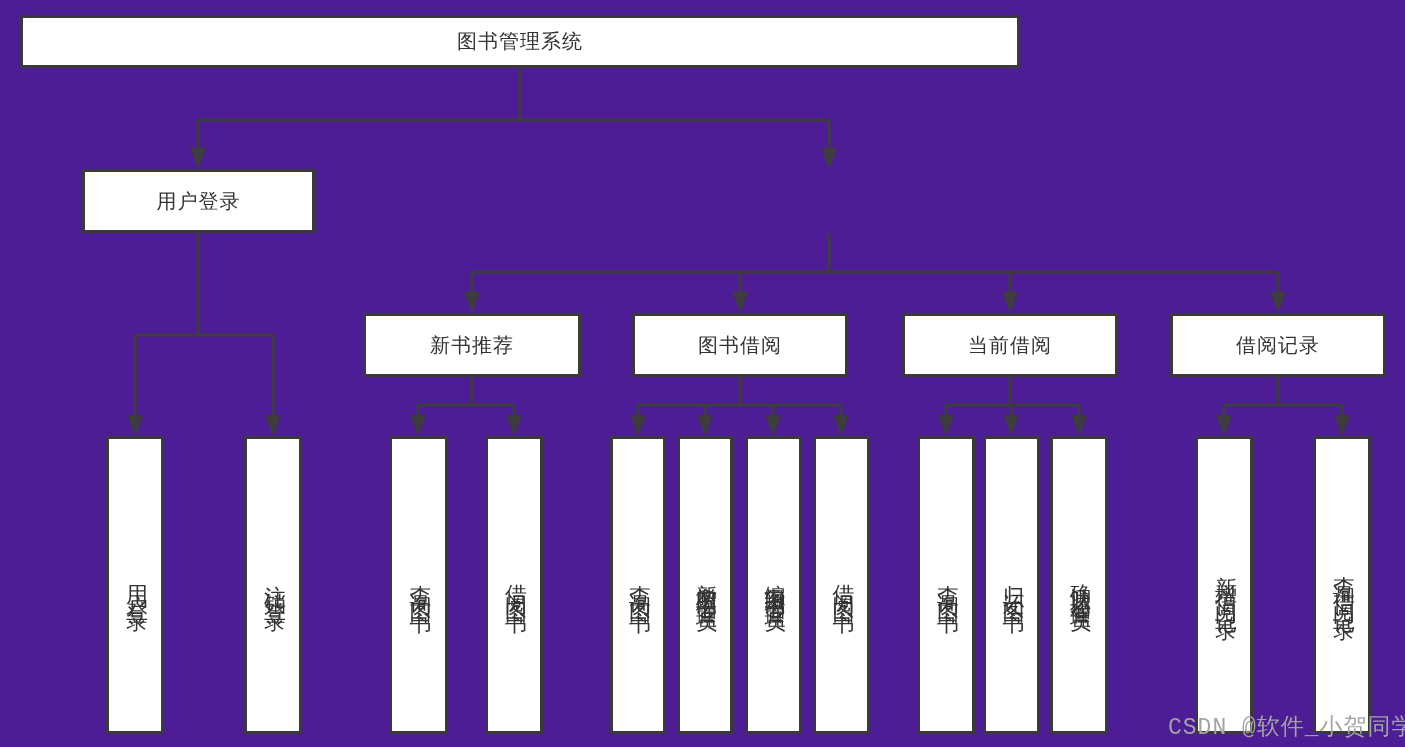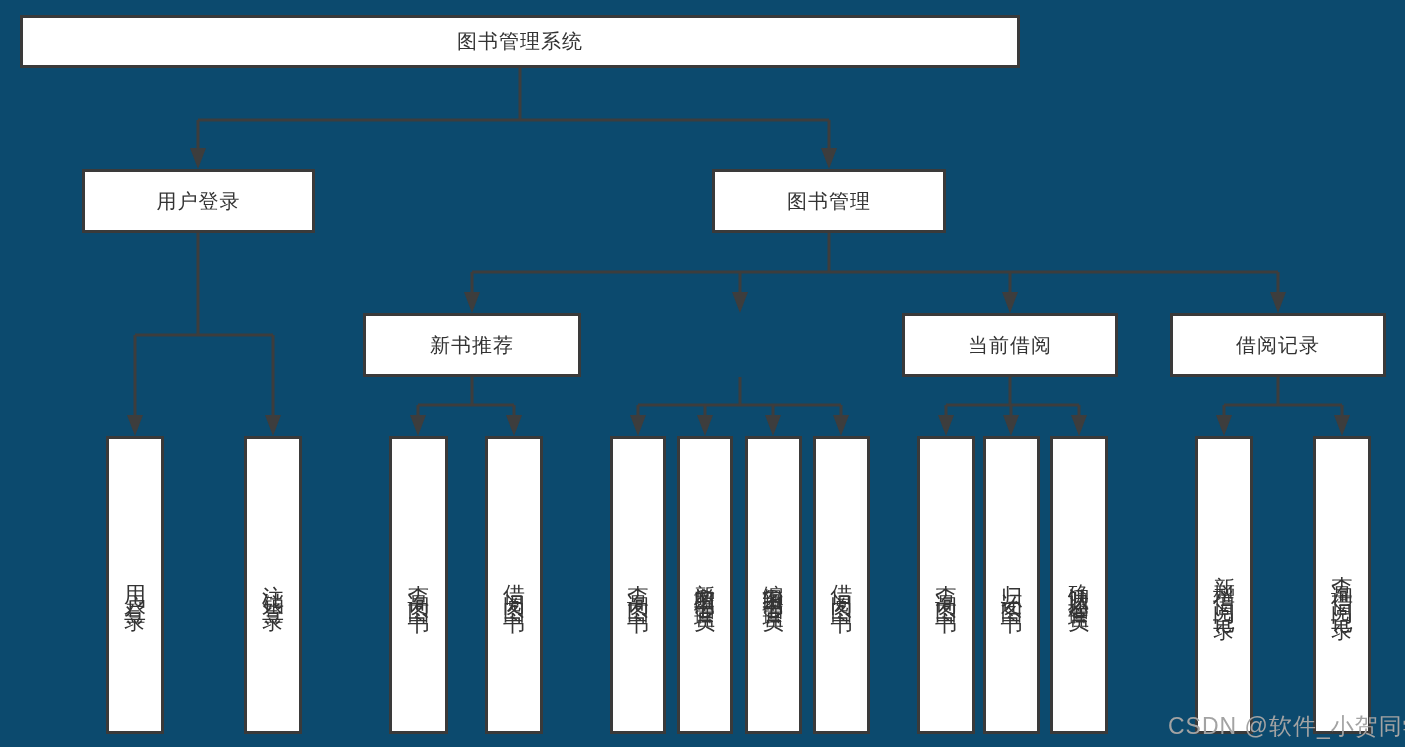--- a/index.html
+++ b/index.html
@@ -4,23 +4,23 @@
 <style>
   html, body {
     margin: 0;
     padding: 0;
     background: #ffffff;
   }
   .stage {
     position: relative;
     width: 1405px;
     height: 747px;
-    background: #0c4a6e;
+    background: #4c1d95;
     overflow: hidden;
-    font-family: Liberation Sans, sans-serif;
+    font-family: Liberation Mono, monospace;
   }
   .connectors {
     position: absolute;
     left: 0;
     top: 0;
     z-index: 1;
   }
   .connectors path {
     stroke: #3d3d3d;
     stroke-width: 3;
@@ -130,27 +130,27 @@
     </g>
   </svg>
 
   <div class="node root-node">
     <span class="htext">图书管理系统</span>
   </div>
 
   <div class="node lvl2" style="left:82px;top:169px;width:233px;">
     <span class="htext">用户登录</span>
   </div>
-  <div class="node lvl2" style="left:712px;top:169px;width:234px;">
-    <span class="htext">图书管理</span>
-  </div>
 
   <div class="node lvl3" style="left:363px;top:313px;width:218px;justify-content:center;">
     <span class="htext">新书推荐</span>
   </div>
+  <div class="node lvl3" style="left:632px;top:313px;width:216px;">
+    <span class="htext">图书借阅</span>
+  </div>
   <div class="node lvl3" style="left:902px;top:313px;width:216px;">
     <span class="htext">当前借阅</span>
   </div>
   <div class="node lvl3" style="left:1170px;top:313px;width:216px;">
     <span class="htext">借阅记录</span>
   </div>
 
   <div class="node leaf" style="left:106px;width:58px;">
     <span class="vtext">用户登录</span>
   </div>

